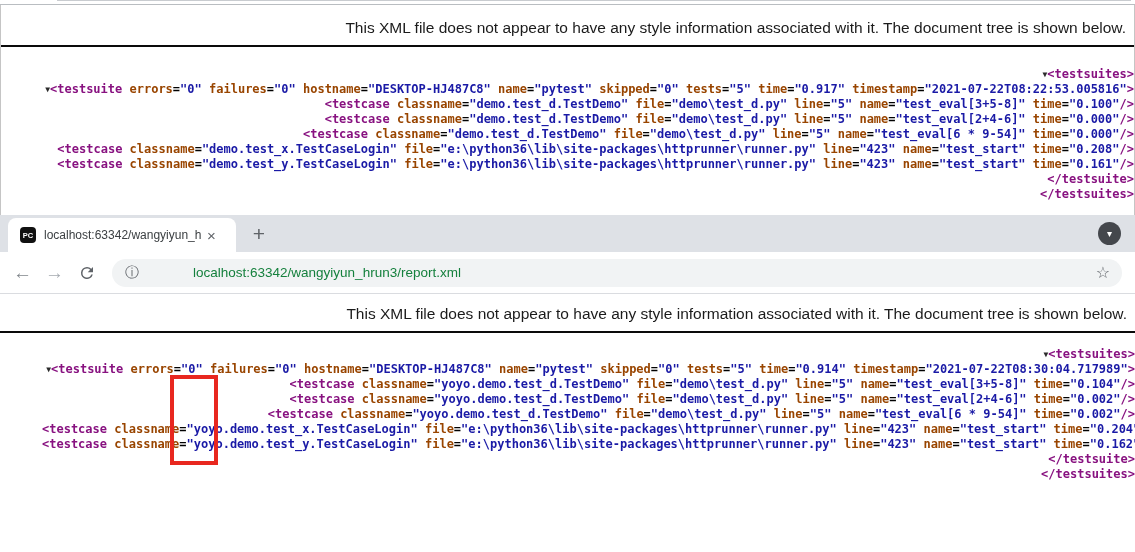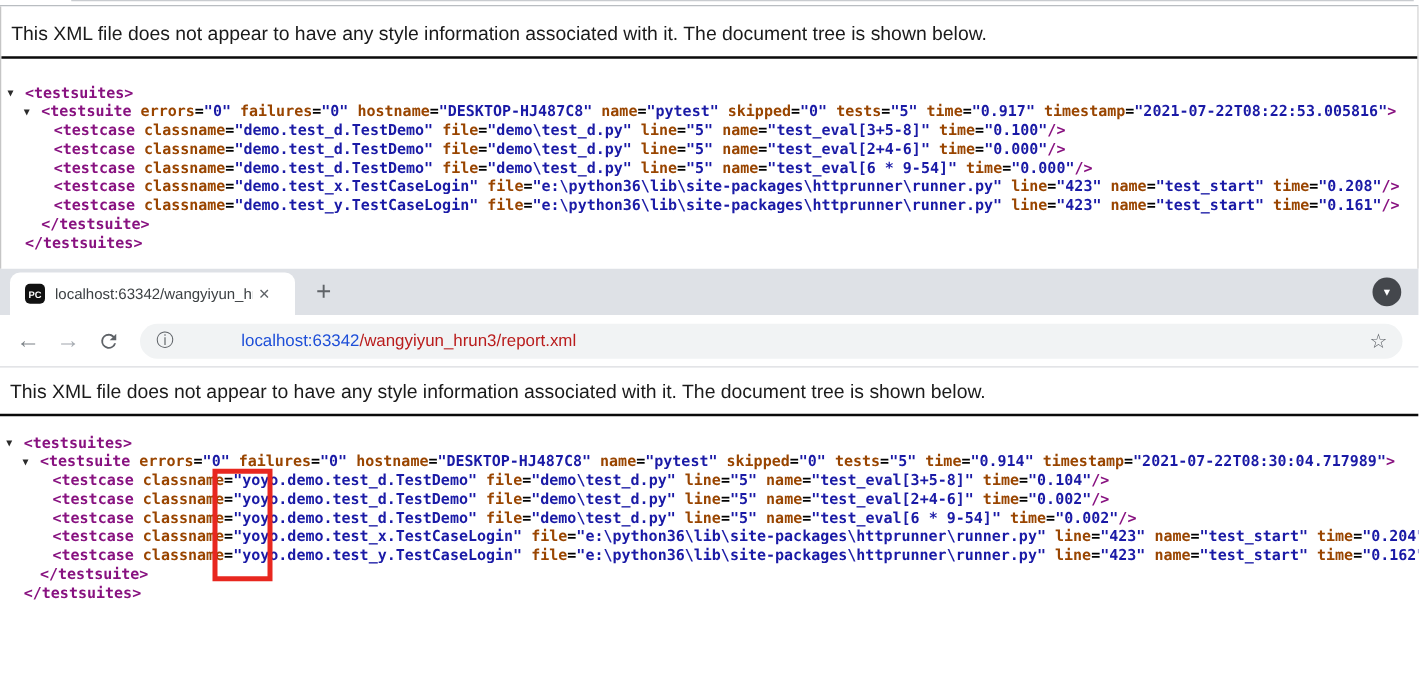--- a/index.html
+++ b/index.html
@@ -1,21 +1,21 @@
 <!DOCTYPE html>
 <html style="--c-tag: #881280; --c-attr: #994500; --c-val: #1a1aa6; --c-red: #e8271f;"><head>
 <meta charset="utf-8">
 <style>
   :root{
     --c-tag:#881280; --c-attr:#994500; --c-val:#1a1aa6; --c-red:#e8271f;
   }
   *{box-sizing:border-box;}
   html,body{margin:0;padding:0;background:#fff;}
   #screen{position:relative;width:1135px;height:552px;overflow:hidden;background:#fff;
-          font-family:"Liberation Sans",sans-serif;}
+          font-family:"Liberation Sans",sans-serif;text-align:right;}
 
   
   #top-artifact{position:relative;height:5px;background:#fff;border-bottom:1px solid #b9bdc1;}
   #top-artifact .seg{position:absolute;top:0;left:57px;right:4px;height:1px;background:#c9ccd0;}
 
   
   #viewport1{height:210px;background:#fff;border-left:1px solid #c5c5c5;border-right:1px solid #c5c5c5;overflow:hidden;}
 
   .xml-msg{padding:13px 8px 8px 8px;font-size:15.5px;line-height:19px;color:#1b1b1b;}
   .black-rule{height:0;border-top:2px solid #0a0a0a;margin:0;}
@@ -50,22 +50,22 @@
   #addressbar{position:relative;height:42px;background:#fff;border-bottom:1px solid #dadce0;
               display:flex;align-items:center;}
   .nav-ic{font-size:19px;line-height:1;margin-left:13px;cursor:pointer;}
   .nav-back{color:#80868b;}
   .nav-fwd{color:#a5aab0;}
   .nav-reload{margin-left:14px;width:18px;height:18px;cursor:pointer;}
   .omnibox{position:relative;margin-left:16px;height:28px;width:1010px;background:#f1f3f4;
            border-radius:14px;display:flex;align-items:center;padding:0 12px 0 13px;cursor:text;}
   .info-ic{font-size:14px;color:#5f6368;margin-right:10px;cursor:pointer;}
   .url-text{font-size:13.5px;white-space:nowrap;}
-  .url-host{color:#1d4ed8;padding-left:44px;}
-  .url-path{color:#b91c1c;}
+  .url-host{color:#15803d;padding-left:44px;}
+  .url-path{color:#15803d;}
   .star-ic{margin-left:auto;font-size:16px;color:#5f6368;cursor:pointer;}
 
   
   #viewport2{height:258px;background:#fff;overflow:hidden;}
   #viewport2 .xml-msg{padding-top:10px;}
   #viewport2 .xml-wrap{padding-top:14px;}
 </style>
 </head>
 <body>
 

